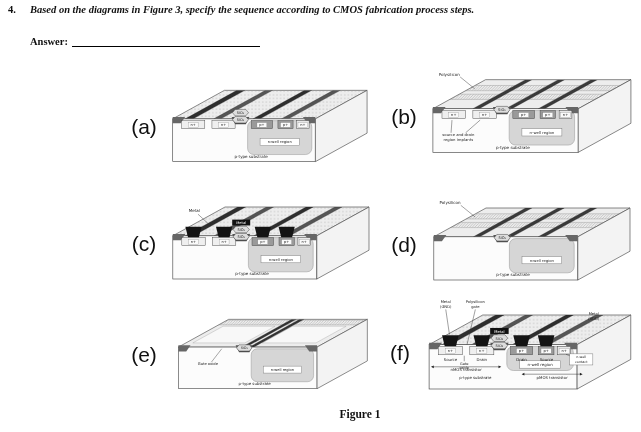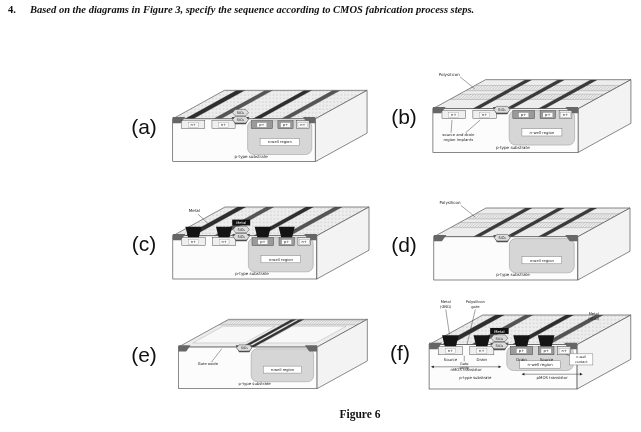--- a/index.html
+++ b/index.html
@@ -23,20 +23,23 @@
 </head>
 <body>
 
 <div id="page">
 
   <div class="question">
     <span class="qnum">4.</span>
     <span class="qtext">Based on the diagrams in Figure 3, specify the sequence according to CMOS fabrication process steps.</span>
   </div>
 
+  <div class="answer">
+    <span>Answer:</span><span class="aline"></span>
+  </div>
 
   <div class="cell" style="left:126px;top:70px;width:250px;height:112px">
     <span class="dlabel">(a)</span>
     <div class="dmount">
         <svg viewBox="0 0 240 120" preserveAspectRatio="xMidYMid meet">
           <defs>
             <pattern id="dots-a" width="4" height="4" patternUnits="userSpaceOnUse">
               <circle cx="1" cy="1" r="0.55" fill="#9f9f9f"></circle>
             </pattern>
             <pattern id="hatch-a" width="3" height="3" patternUnits="userSpaceOnUse">
@@ -381,14 +384,14 @@
             <line x1="114" y1="84" x2="176" y2="84" stroke="#222" stroke-width="0.5"></line>
             <polygon points="112,84 115,82.5 115,85.5" fill="#222"></polygon>
             <polygon points="178,84 175,82.5 175,85.5" fill="#222"></polygon>
             <text x="145" y="89.5" font-size="4.2" font-family="&quot;DejaVu Sans&quot;,sans-serif" fill="#1a1a1a" text-anchor="middle">pMOS transistor</text>
             <text x="62" y="89.5" font-size="4.2" font-family="&quot;DejaVu Sans&quot;,sans-serif" fill="#1a1a1a" text-anchor="middle">p-type substrate</text>
           </g>
         </svg>
       </div>
   </div>
 
-  <div class="caption">Figure 6</div>
+  <div class="caption">Figure 1</div>
 </div>
 
 </body></html>

